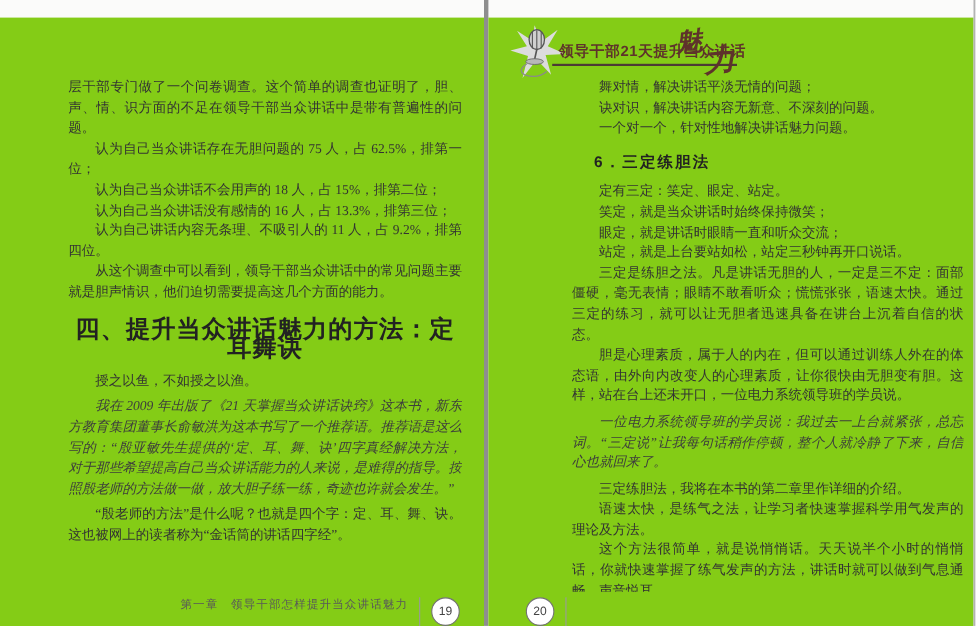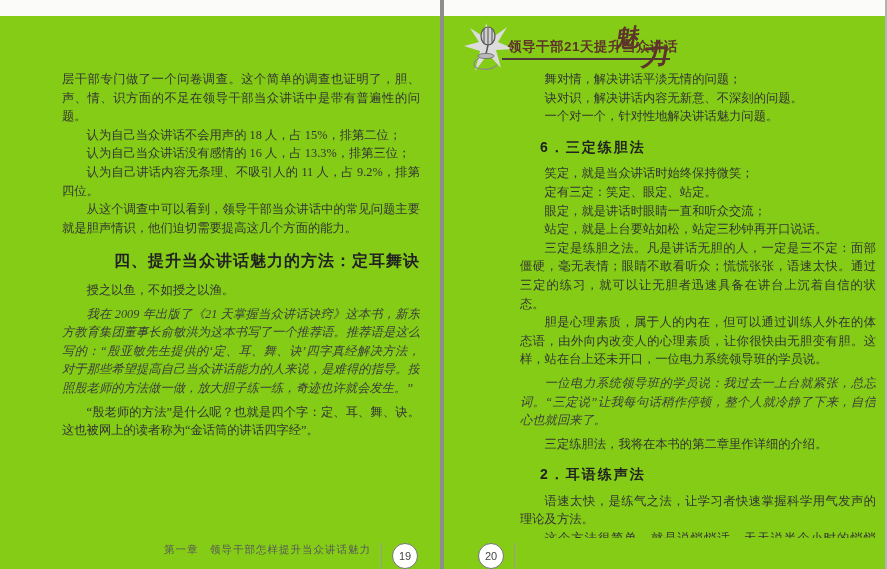--- a/index.html
+++ b/index.html
@@ -13,21 +13,21 @@
 
   .page-body{position:absolute;top:54px;left:62px;width:358px;height:468px;overflow:hidden;
              font-size:12.3px;line-height:18.6px;text-align:justify;}
   .page-right .page-body{left:64px;width:356px;margin-left:12px;}
 
   p.body{margin:0;text-indent:2em;}
   p.body.noindent{text-indent:0;}
   p.kai{margin:5px 0;text-indent:2em;font-style:italic;color:#3d3d3d;}
 
   h2.section-heading{margin:15px 0 10px 0;font-family:"Liberation Sans","DejaVu Sans",sans-serif;
-                     font-size:16px;font-weight:700;color:#222;letter-spacing:1px;text-align:right;}
+                     font-size:22px;font-weight:700;color:#222;letter-spacing:1px;text-align:center;}
   h3.sub-heading{margin:12px 0 8px 0;padding-left:20px;font-family:"Liberation Sans","DejaVu Sans",sans-serif;
                  font-size:14px;font-weight:700;color:#222;letter-spacing:2px;text-align:left;}
 
   
   .header{position:absolute;top:4px;left:18px;width:300px;height:56px;}
   .header-logo{position:absolute;left:0;top:0;width:54px;height:54px;}
   .header-title{position:absolute;left:46px;top:18px;font-family:"Liberation Sans","DejaVu Sans",sans-serif;
                 font-size:13.5px;font-weight:700;color:#5e332b;letter-spacing:0.5px;white-space:nowrap;}
   .header-rule{position:absolute;left:40px;top:38px;width:168px;height:2px;background:#4c3a34;}
   .accent-mei{position:absolute;left:152px;top:2px;font-style:italic;font-weight:700;font-size:24px;
@@ -47,20 +47,21 @@
                font-size:11px;color:#444;background:#fff;}
 </style>
 </head>
 <body>
 
 <div class="spread">
 
   <div class="page page-left">
     <div class="page-body">
       <p class="body noindent">层干部专门做了一个问卷调查。这个简单的调查也证明了，胆、声、情、识方面的不足在领导干部当众讲话中是带有普遍性的问题。</p>
+      <p class="body">认为自己当众讲话存在无胆问题的 75 人，占 62.5%，排第一位；</p>
       <p class="body">认为自己当众讲话不会用声的 18 人，占 15%，排第二位；</p>
       <p class="body">认为自己当众讲话没有感情的 16 人，占 13.3%，排第三位；</p>
       <p class="body">认为自己讲话内容无条理、不吸引人的 11 人，占 9.2%，排第四位。</p>
       <p class="body">从这个调查中可以看到，领导干部当众讲话中的常见问题主要就是胆声情识，他们迫切需要提高这几个方面的能力。</p>
       <h2 class="section-heading">四、提升当众讲话魅力的方法：定耳舞诀</h2>
       <p class="body">授之以鱼，不如授之以渔。</p>
       <p class="kai">我在 2009 年出版了《21 天掌握当众讲话诀窍》这本书，新东方教育集团董事长俞敏洪为这本书写了一个推荐语。推荐语是这么写的：“殷亚敏先生提供的‘定、耳、舞、诀’四字真经解决方法，对于那些希望提高自己当众讲话能力的人来说，是难得的指导。按照殷老师的方法做一做，放大胆子练一练，奇迹也许就会发生。”</p>
       <p class="body">“殷老师的方法”是什么呢？也就是四个字：定、耳、舞、诀。这也被网上的读者称为“金话筒的讲话四字经”。</p>
 
     </div>
@@ -92,29 +93,28 @@
       <span class="header-title">领导干部21天提升当众讲话</span>
       <span class="accent-mei">魅</span>
       <span class="accent-li">力</span>
     </div>
 
     <div class="page-body">
       <p class="body">舞对情，解决讲话平淡无情的问题；</p>
       <p class="body">诀对识，解决讲话内容无新意、不深刻的问题。</p>
       <p class="body">一个对一个，针对性地解决讲话魅力问题。</p>
       <h3 class="sub-heading">6．三定练胆法</h3>
+      <p class="body">定有三定：笑定、眼定、站定。</p>
       <p class="body">笑定，就是当众讲话时始终保持微笑；</p>
-      <p class="body">定有三定：笑定、眼定、站定。</p>
       <p class="body">眼定，就是讲话时眼睛一直和听众交流；</p>
       <p class="body">站定，就是上台要站如松，站定三秒钟再开口说话。</p>
       <p class="body">三定是练胆之法。凡是讲话无胆的人，一定是三不定：面部僵硬，毫无表情；眼睛不敢看听众；慌慌张张，语速太快。通过三定的练习，就可以让无胆者迅速具备在讲台上沉着自信的状态。</p>
       <p class="body">胆是心理素质，属于人的内在，但可以通过训练人外在的体态语，由外向内改变人的心理素质，让你很快由无胆变有胆。这样，站在台上还未开口，一位电力系统领导班的学员说。</p>
       <p class="kai">一位电力系统领导班的学员说：我过去一上台就紧张，总忘词。“三定说”让我每句话稍作停顿，整个人就冷静了下来，自信心也就回来了。</p>
       <p class="body">三定练胆法，我将在本书的第二章里作详细的介绍。</p>
-      <h3 class="sub-heading">2．耳语练声法</h3>
       <p class="body">语速太快，是练气之法，让学习者快速掌握科学用气发声的理论及方法。</p>
       <p class="body">这个方法很简单，就是说悄悄话。天天说半个小时的悄悄话，你就快速掌握了练气发声的方法，讲话时就可以做到气息通畅、声音悦耳、</p>
     </div>
 
     <div class="footer footer-right">
       <span class="page-circle">20</span>
       <span class="footer-divider"></span>
     </div>
   </div>
 

